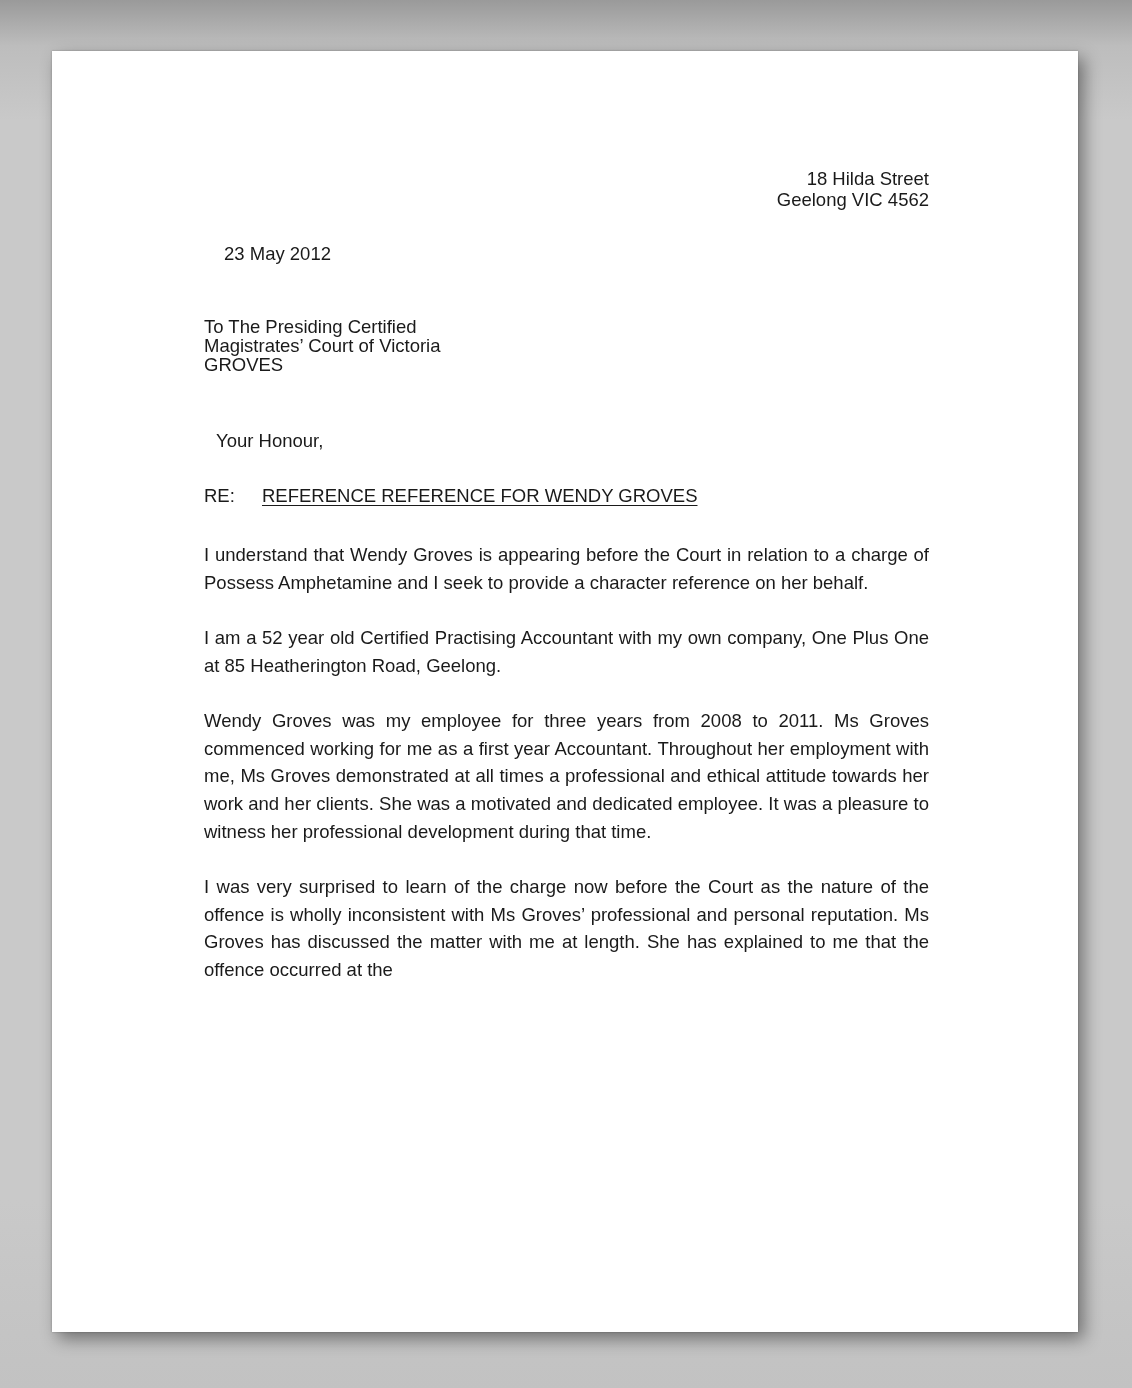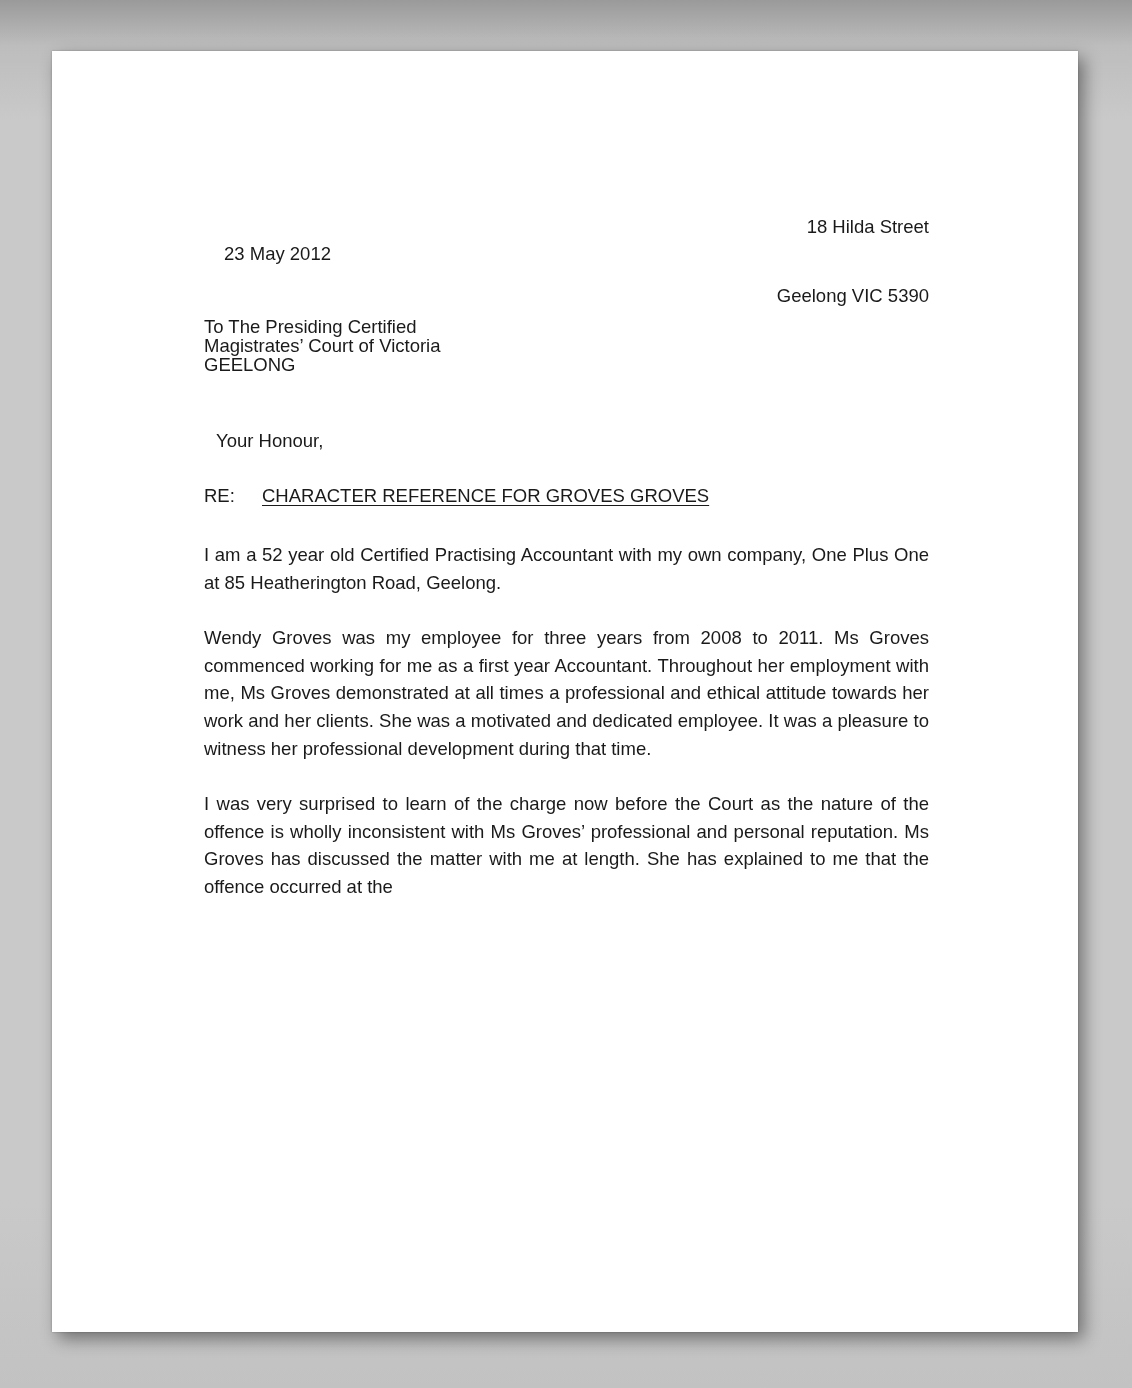--- a/index.html
+++ b/index.html
@@ -52,21 +52,21 @@
 
   
   #sender-address {
     position: absolute;
     top: 117px;
     left: 0;
     width: 725px;
     text-align: right;
     line-height: 21px;
   }
-  #sender-address div { white-space: pre; margin-top: 48px; }
+  #sender-address div { white-space: pre; }
 
   
   #letter-date {
     position: absolute;
     top: 192px;
     left: 0;
     line-height: 21px;
     margin-left: 20px;
   }
 
@@ -128,37 +128,38 @@
 </head>
 <body>
 
 <div id="backdrop"></div>
 
 <div id="page">
   <div class="content">
 
     <div id="sender-address" class="doc-text">
       <div>18 Hilda Street</div>
-      <div>Geelong VIC 5390</div>
+      <div>Geelong VIC 4562</div>
     </div>
 
     <div id="letter-date" class="doc-text">23 May 2012</div>
 
     <div id="recipient-block" class="doc-text">
       <div>To The Presiding Certified</div>
       <div>Magistrates’ Court of Victoria</div>
-      <div>GEELONG</div>
+      <div>GROVES</div>
     </div>
 
     <div id="salutation" class="doc-text">Your Honour,</div>
 
     <div id="subject-line" class="doc-text">
-      <span class="re-label">RE:</span><span class="re-subject">CHARACTER REFERENCE FOR GROVES GROVES</span>
+      <span class="re-label">RE:</span><span class="re-subject">REFERENCE REFERENCE FOR WENDY GROVES</span>
     </div>
 
     <div id="body-paragraphs" class="doc-text">
+      <p>I understand that Wendy Groves is appearing before the Court in relation to a charge of Possess Amphetamine and I seek to provide a character reference on her behalf.</p>
       <p>I am a 52 year old Certified Practising Accountant with my own company, One Plus One at 85 Heatherington Road, Geelong.</p>
       <p>Wendy Groves was my employee for three years from 2008 to 2011. Ms Groves commenced working for me as a first year Accountant. Throughout her employment with me, Ms Groves demonstrated at all times a professional and ethical attitude towards her work and her clients. She was a motivated and dedicated employee. It was a pleasure to witness her professional development during that time.</p>
       <p class="continues">I was very surprised to learn of the charge now before the Court as the nature of the offence is wholly inconsistent with Ms Groves’ professional and personal reputation. Ms Groves has discussed the matter with me at length. She has explained to me that the offence occurred at the</p>
     </div>
 
   </div>
 </div>
 
 </body></html>

